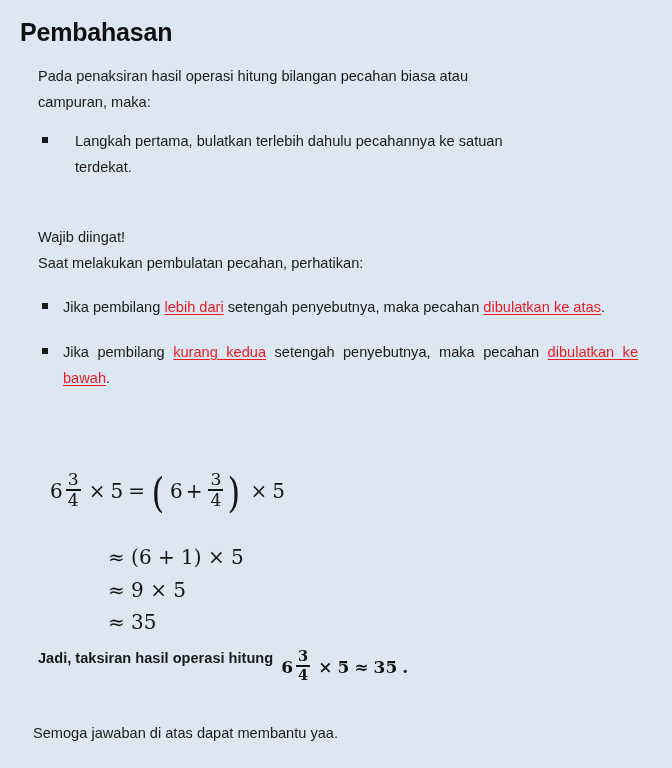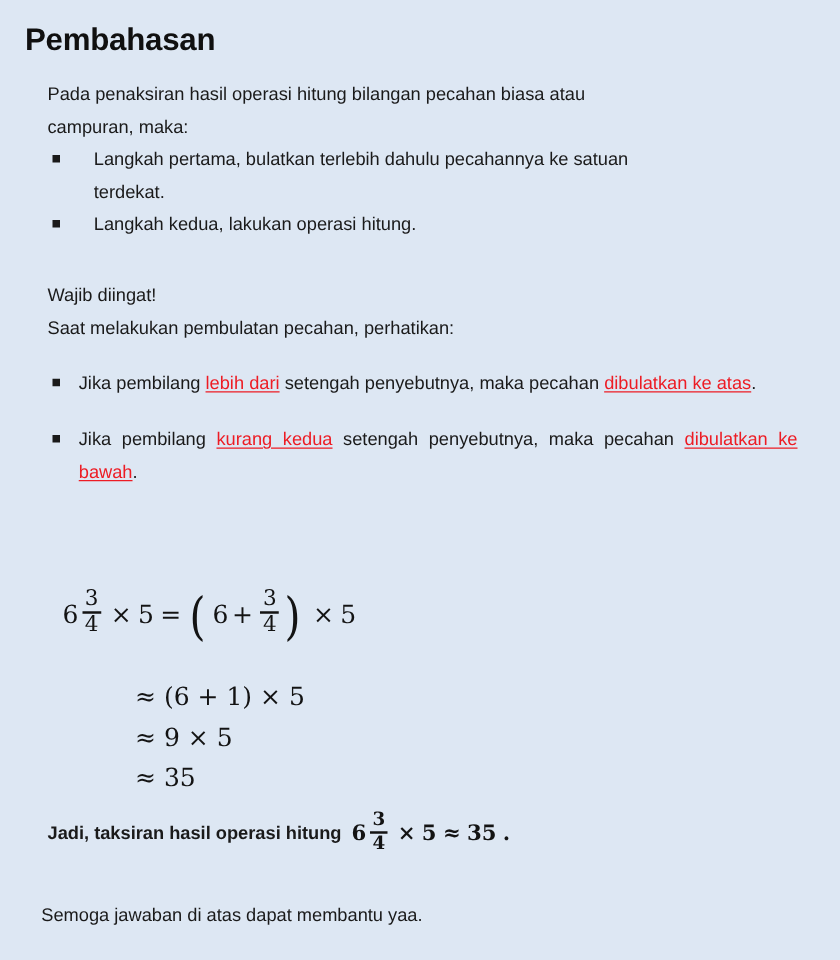--- a/index.html
+++ b/index.html
@@ -45,21 +45,21 @@
     font-size: 14.6px;
     line-height: 26px;
     text-align: justify;
     text-justify: inter-word;
   }
   .intro-para .l2 { text-align: left; }
 
   .bullet-list-1 {
     position: absolute;
     left: 38px;
-    top: 115px;
+    top: 128px;
     width: 600px;
   }
   .bullet-list-2 {
     position: absolute;
     left: 38px;
     top: 294px;
     width: 600px;
   }
 
   .bullet {
@@ -174,21 +174,20 @@
   .op-tight { margin: 0 3px; }
 
   
   .conclusion {
     position: absolute;
     left: 38px;
     top: 650px;
     font-size: 14.6px;
     font-weight: bold;
     display: flex;
-    align-items: center;
     white-space: nowrap;
   }
   .conclusion .math {
     font-size: 17px;
     font-weight: bold;
     margin-left: 8px;
     display: inline-flex;
     align-items: center;
   }
   .conclusion .math .frac .bar { height: 2.1px; }
@@ -211,24 +210,20 @@
   <div class="intro-para">
     <div>Pada penaksiran hasil operasi hitung bilangan pecahan biasa atau</div>
     <div class="l2">campuran, maka:</div>
   </div>
 
   <div class="bullet-list-1">
     <div class="bullet">
       <span class="marker"></span>
       <div>Langkah pertama, bulatkan terlebih dahulu pecahannya ke satuan</div>
       <div class="line-last">terdekat.</div>
-    </div>
-    <div class="bullet">
-      <span class="marker"></span>
-      <div class="line-last">Langkah kedua, lakukan operasi hitung.</div>
     </div>
   </div>
 
   <div class="note-block">
     <div>Wajib diingat!</div>
     <div>Saat melakukan pembulatan pecahan, perhatikan:</div>
   </div>
 
   <div class="bullet-list-2">
     <div class="bullet">

